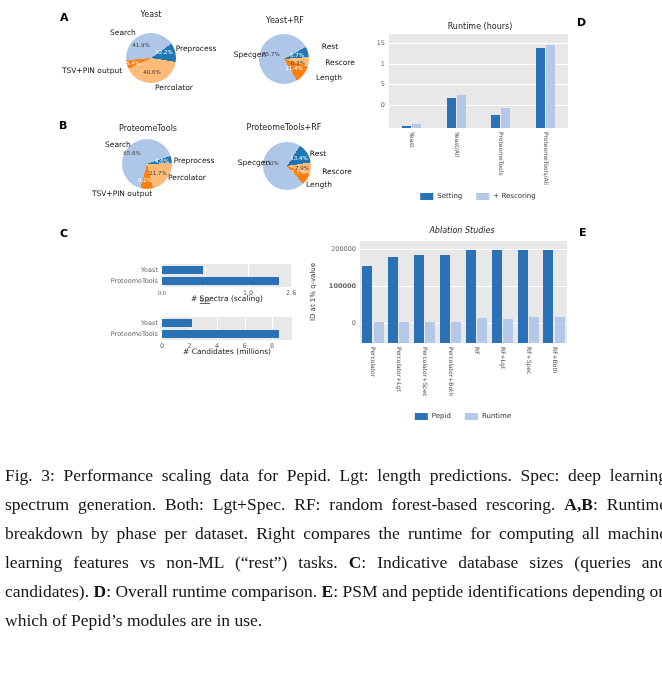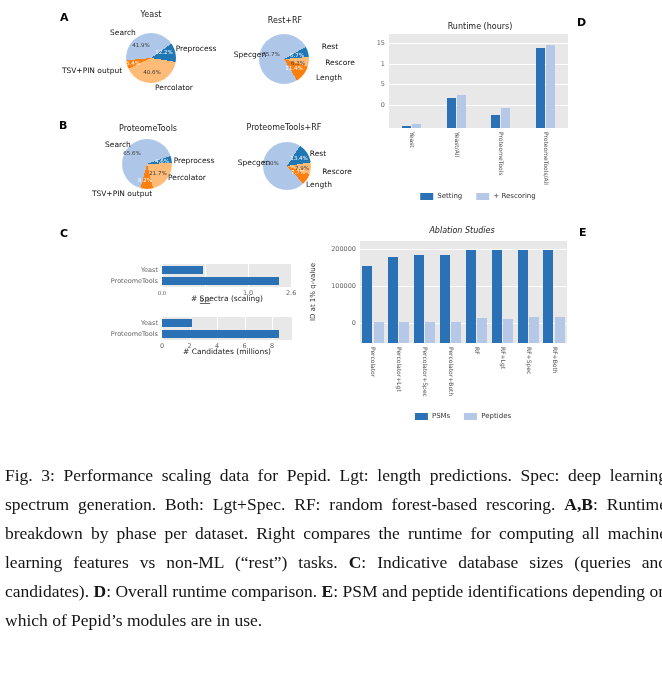--- a/index.html
+++ b/index.html
@@ -46,21 +46,21 @@
     <span class="pie-title" style="left: 151px; top: 14px;">Yeast</span>
     <span class="pie-label" style="left: 196px; top: 48px;">Preprocess</span>
     <span class="pct-label" style="left: 164px; top: 52px; color: rgb(255, 255, 255);">12.2%</span>
     <span class="pie-label" style="left: 174px; top: 87px;">Percolator</span>
     <span class="pct-label" style="left: 152px; top: 72px; color: rgb(58, 58, 58);">40.6%</span>
     <span class="pie-label" style="left: 92px; top: 70px;">TSV+PIN output</span>
     <span class="pct-label" style="left: 133px; top: 63px; color: rgb(255, 255, 255);">5.4%</span>
     <span class="pie-label" style="left: 123px; top: 32px;">Search</span>
     <span class="pct-label" style="left: 141px; top: 45px; color: rgb(58, 58, 58);">41.9%</span>
     <div class="pie" style="left: 259px; top: 34px; height: 50px; width: 50px; background: conic-gradient(from 61deg, rgb(31, 119, 180) 0%, rgb(31, 119, 180) 6.7%, rgb(255, 187, 120) 6.7%, rgb(255, 187, 120) 13%, rgb(255, 127, 14) 13%, rgb(255, 127, 14) 24.4%, rgb(174, 199, 232) 24.4%, rgb(174, 199, 232) 100%);"></div>
-    <span class="pie-title" style="left: 285px; top: 20px;">Rest+RF</span>
+    <span class="pie-title" style="left: 285px; top: 20px;">Yeast+RF</span>
     <span class="pie-label" style="left: 330px; top: 46px;">Rest</span>
     <span class="pct-label" style="left: 297px; top: 55px; color: rgb(255, 255, 255);">6.7%</span>
     <span class="pie-label" style="left: 340px; top: 62px;">Rescore</span>
     <span class="pct-label" style="left: 298px; top: 63px; color: rgb(58, 58, 58);">6.3%</span>
     <span class="pie-label" style="left: 329px; top: 77px;">Length</span>
     <span class="pct-label" style="left: 294px; top: 68px; color: rgb(255, 255, 255);">11.4%</span>
     <span class="pie-label" style="left: 250px; top: 54px;">Specgen</span>
     <span class="pct-label" style="left: 271px; top: 54px; color: rgb(58, 58, 58);">75.7%</span>
     <div class="pie" style="left: 122px; top: 139px; height: 50px; width: 50px; background: conic-gradient(from 71deg, rgb(31, 119, 180) 0%, rgb(31, 119, 180) 4.6%, rgb(255, 187, 120) 4.6%, rgb(255, 187, 120) 26.3%, rgb(255, 127, 14) 26.3%, rgb(255, 127, 14) 34.5%, rgb(174, 199, 232) 34.5%, rgb(174, 199, 232) 100%);"></div>
     <span class="pie-title" style="left: 148px; top: 128px;">ProteomeTools</span>
@@ -143,21 +143,21 @@
         <span class="swatch" style="background: rgb(181, 200, 232);"></span>
         <span class="legend-label">+ Rescoring</span>
       </div>
     </div>
     <div class="panel-bg" style="left: 360px; top: 241px; width: 207px; height: 102px;"></div>
     <span class="chart-title" style="left: 462px; top: 230px; font-style: italic;">Ablation Studies</span>
     <span class="ylab" style="left: 313px; top: 292px;">ID at 1% q-value</span>
     <div class="gridline-h" style="left: 360px; top: 323.043px; width: 207px;"></div>
     <span class="tick-label right" style="left: 326px; top: 319.043px; width: 30px;">0</span>
     <div class="gridline-h" style="left: 360px; top: 286.087px; width: 207px;"></div>
-    <span class="tick-label right" style="left: 326px; top: 282.087px; width: 30px;">100000</span>
+    <span class="tick-label right" style="left: 326px; top: 282.087px; width: 30px; font-weight: bold;">100000</span>
     <div class="gridline-h" style="left: 360px; top: 249.13px; width: 207px;"></div>
     <span class="tick-label right" style="left: 326px; top: 245.13px; width: 30px;">200000</span>
     <div class="bar" style="left: 362.337px; top: 265.761px; width: 10px; height: 77.2391px; background: rgb(42, 114, 181);"></div>
     <div class="bar" style="left: 373.538px; top: 322.304px; width: 10px; height: 20.6957px; background: rgb(181, 200, 232);"></div>
     <span class="rot-label" style="left: 373.938px; top: 347px;">Percolator</span>
     <div class="bar" style="left: 388.212px; top: 257.261px; width: 10px; height: 85.7391px; background: rgb(42, 114, 181);"></div>
     <div class="bar" style="left: 399.413px; top: 321.565px; width: 10px; height: 21.4348px; background: rgb(181, 200, 232);"></div>
     <span class="rot-label" style="left: 399.812px; top: 347px;">Percolator+Lgt</span>
     <div class="bar" style="left: 414.087px; top: 255.043px; width: 10px; height: 87.9565px; background: rgb(42, 114, 181);"></div>
     <div class="bar" style="left: 425.288px; top: 321.565px; width: 10px; height: 21.4348px; background: rgb(181, 200, 232);"></div>
@@ -173,24 +173,24 @@
     <span class="rot-label" style="left: 503.312px; top: 347px;">RF+Lgt</span>
     <div class="bar" style="left: 517.587px; top: 249.5px; width: 10px; height: 93.5px; background: rgb(42, 114, 181);"></div>
     <div class="bar" style="left: 528.788px; top: 317.13px; width: 10px; height: 25.8696px; background: rgb(181, 200, 232);"></div>
     <span class="rot-label" style="left: 529.188px; top: 347px;">RF+Spec</span>
     <div class="bar" style="left: 543.462px; top: 249.5px; width: 10px; height: 93.5px; background: rgb(42, 114, 181);"></div>
     <div class="bar" style="left: 554.663px; top: 317.13px; width: 10px; height: 25.8696px; background: rgb(181, 200, 232);"></div>
     <span class="rot-label" style="left: 555.062px; top: 347px;">RF+Both</span>
     <div class="legend" style="left: 463px; top: 416px;">
       <div class="legend-item">
         <span class="swatch" style="background: rgb(42, 114, 181);"></span>
-        <span class="legend-label">PSMs</span>
+        <span class="legend-label">Pepid</span>
       </div>
       <div class="legend-item">
         <span class="swatch" style="background: rgb(181, 200, 232);"></span>
-        <span class="legend-label">Peptides</span>
+        <span class="legend-label">Runtime</span>
       </div>
     </div>
   </div>
 
 <p class="caption">
   <span>Fig. 3: Performance scaling data for Pepid. Lgt: length predictions. Spec: deep learning spectrum generation. Both: Lgt+Spec. RF: random forest-based rescoring. </span><b>A,B</b><span>: Runtime breakdown by phase per dataset. Right compares the runtime for computing all machine learning features vs non-ML (“rest”) tasks. </span><b>C</b><span>: Indicative database sizes (queries and candidates). </span><b>D</b><span>: Overall runtime comparison. </span><b>E</b><span>: PSM and peptide identifications depending on which of Pepid’s modules are in use.</span>
 </p>
 
 </body></html>

